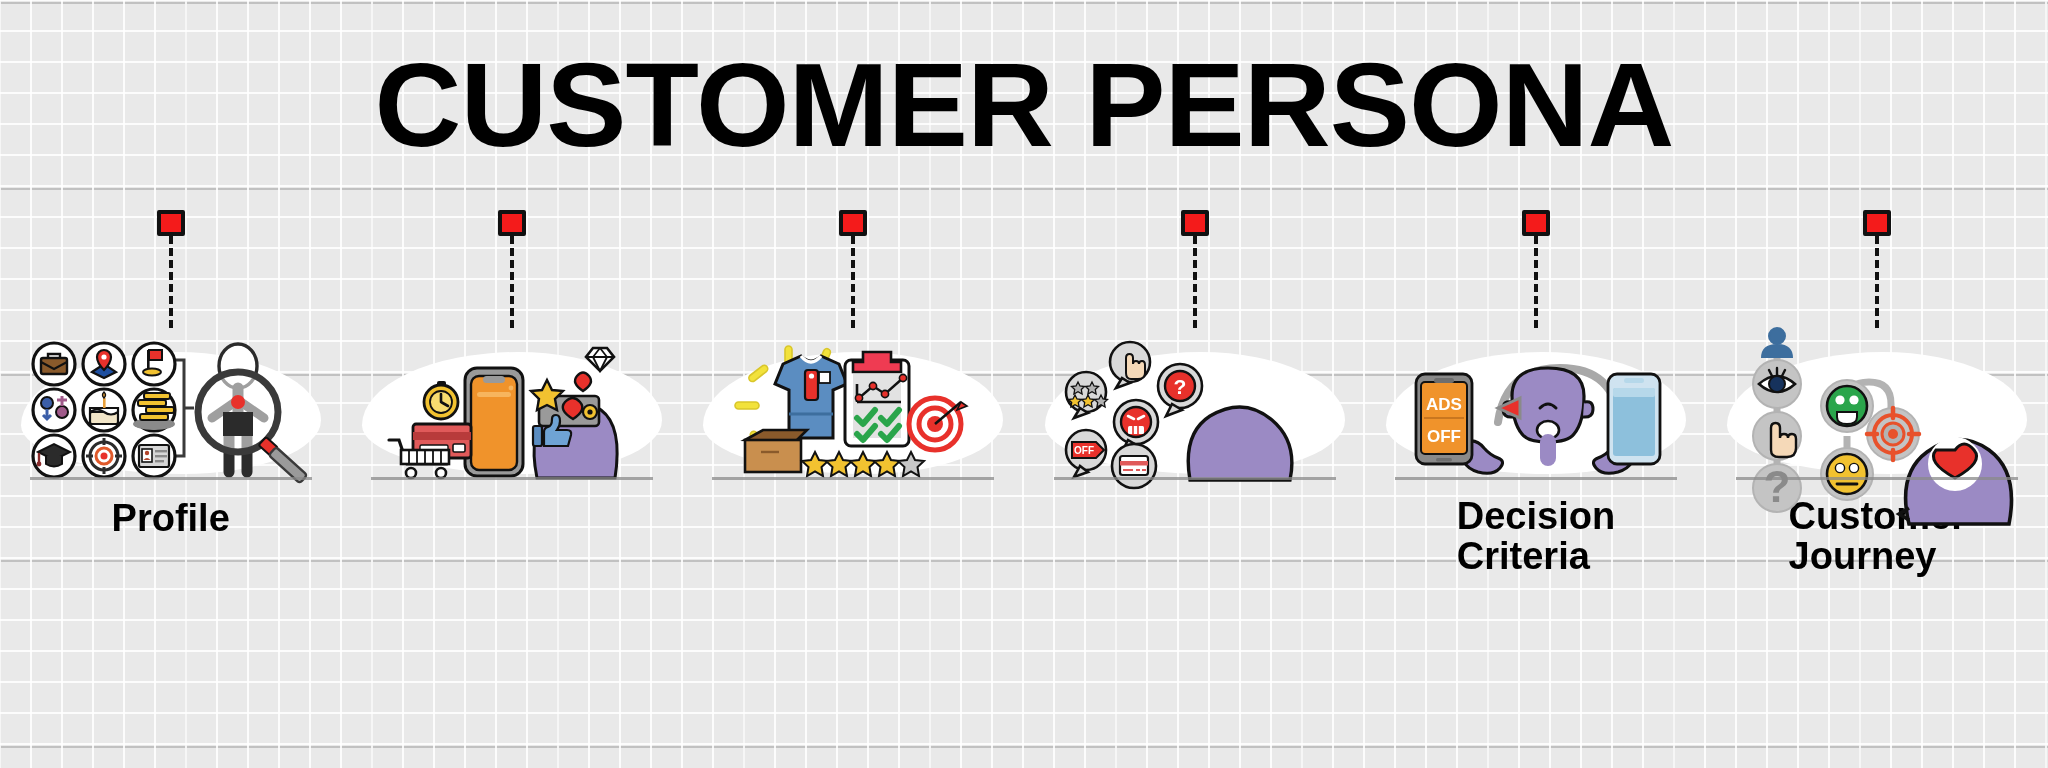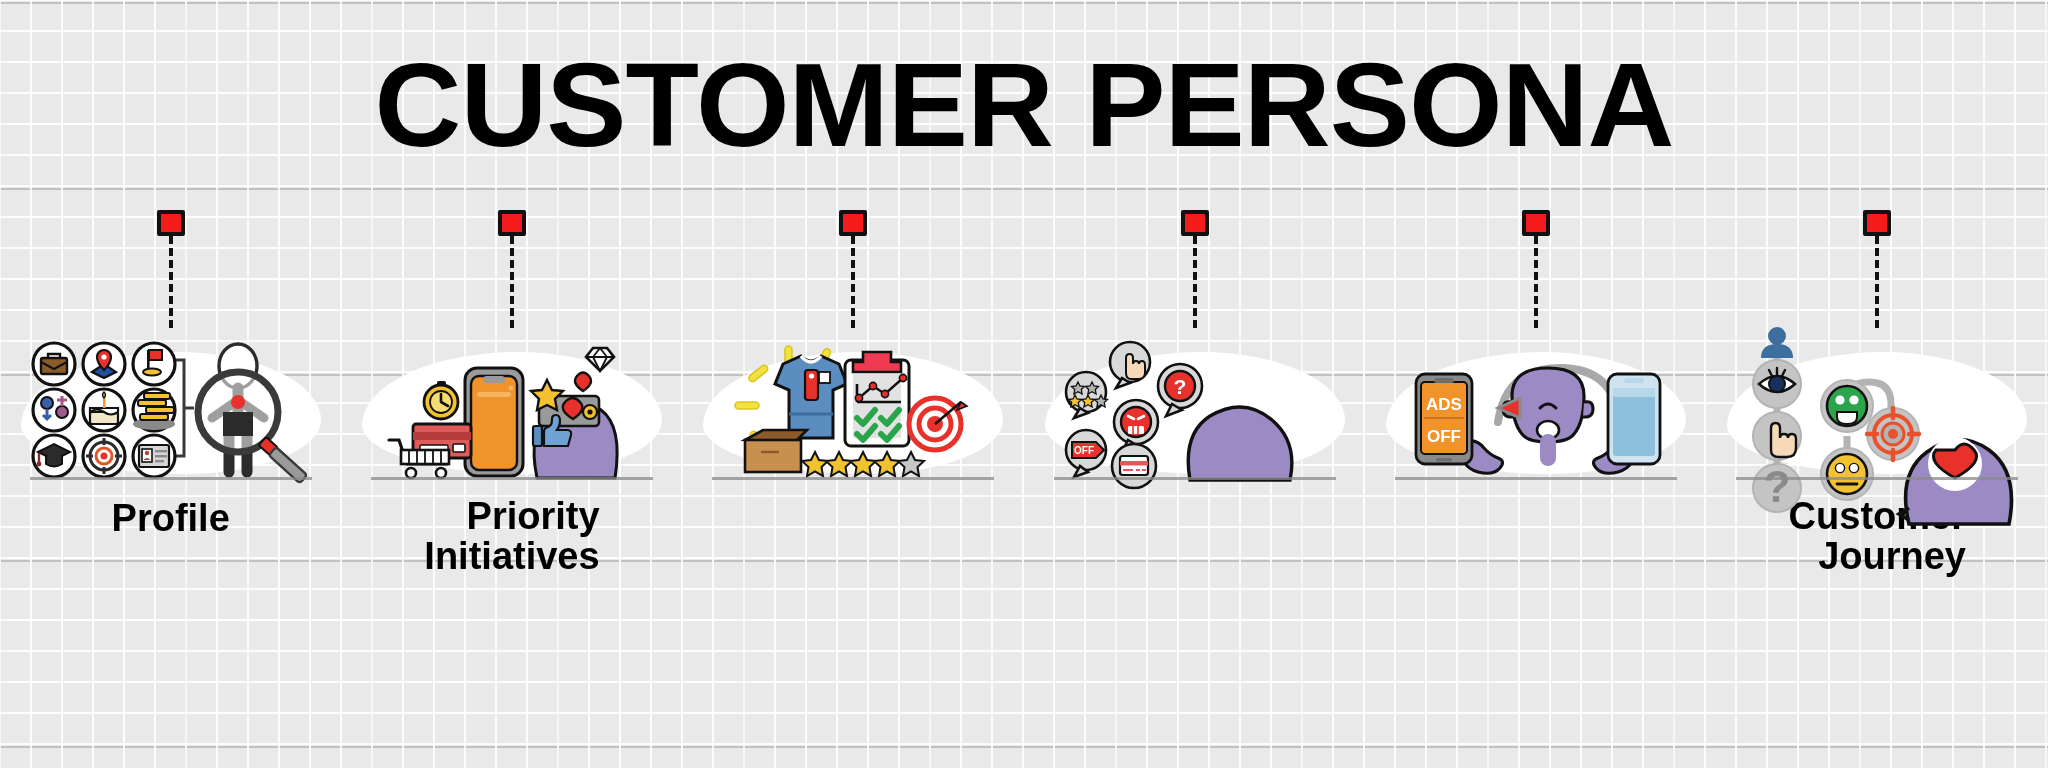--- a/index.html
+++ b/index.html
@@ -75,21 +75,21 @@
   }
   .artwrap{position:relative;z-index:2;height:140px;display:flex;align-items:flex-end;justify-content:center;}
   .baseline{
     position:absolute;bottom:0;left:50%;transform:translateX(-50%);
     width:282px;height:3px;background:#8a8a8a;opacity:.75;z-index:3;
   }
 
   
   .caption{
     margin-top:16px;
-    text-align:right;
+    text-align:left;
     font-size:38px;line-height:1.06;
     font-weight:bold;color:#000;
     font-family:"Liberation Sans", sans-serif;
     white-space:pre-line;
   }
   .caption.one-line{margin-top:18px;}
 
   svg{display:block;overflow:visible;}
 </style>
 </head>
@@ -272,22 +272,20 @@
               <path d="M2 100 h10 l8 24 h40" fill="none" stroke="#111" stroke-width="3.2" stroke-linecap="round"></path>
               <rect x="14" y="110" width="48" height="14" fill="#fff" stroke="#111" stroke-width="2.6"></rect>
               <path d="M22 110 v14 M30 110 v14 M38 110 v14 M46 110 v14 M54 110 v14" stroke="#111" stroke-width="1.8"></path>
               <circle cx="24" cy="133" r="5" fill="#fff" stroke="#111" stroke-width="2.6"></circle>
               <circle cx="54" cy="133" r="5" fill="#fff" stroke="#111" stroke-width="2.6"></circle>
             </g>
           </svg>
         </div>
         <div class="baseline"></div>
       </div>
-      <div class="caption">Priority
-Initiatives</div>
     </div>
 
     <div class="col">
       <div class="marker"></div>
       <div class="stem"></div>
       <div class="illus">
         <div class="blob"></div>
         <div class="artwrap">
           <svg width="260" height="140" viewBox="0 0 260 140">
 
@@ -463,20 +461,22 @@
             <g>
               <rect x="202" y="34" width="52" height="90" rx="9" fill="#cfe3f0" stroke="#111" stroke-width="2.8"></rect>
               <rect x="207" y="48" width="42" height="68" rx="3" fill="#8dc0dc"></rect>
               <rect x="207" y="48" width="42" height="9" rx="2" fill="#b6d8ea"></rect>
               <rect x="218" y="38" width="20" height="5" rx="2.5" fill="#b6d8ea"></rect>
             </g>
           </svg>
         </div>
         <div class="baseline"></div>
       </div>
+      <div class="caption">Decision
+Criteria</div>
     </div>
 
     <div class="col">
       <div class="marker"></div>
       <div class="stem"></div>
       <div class="illus">
         <div class="blob"></div>
         <div class="artwrap">
           <svg width="260" height="200" viewBox="0 0 260 200" style="margin-bottom:-44px">
 

